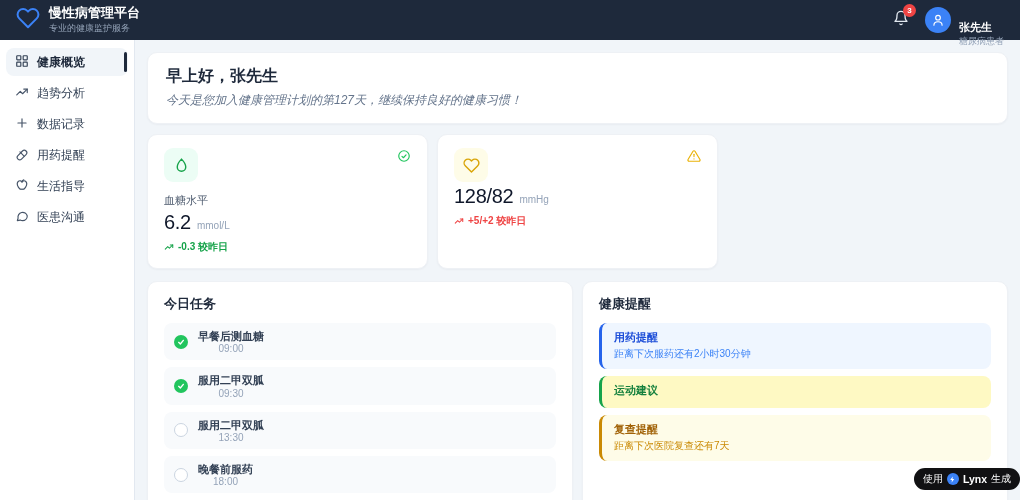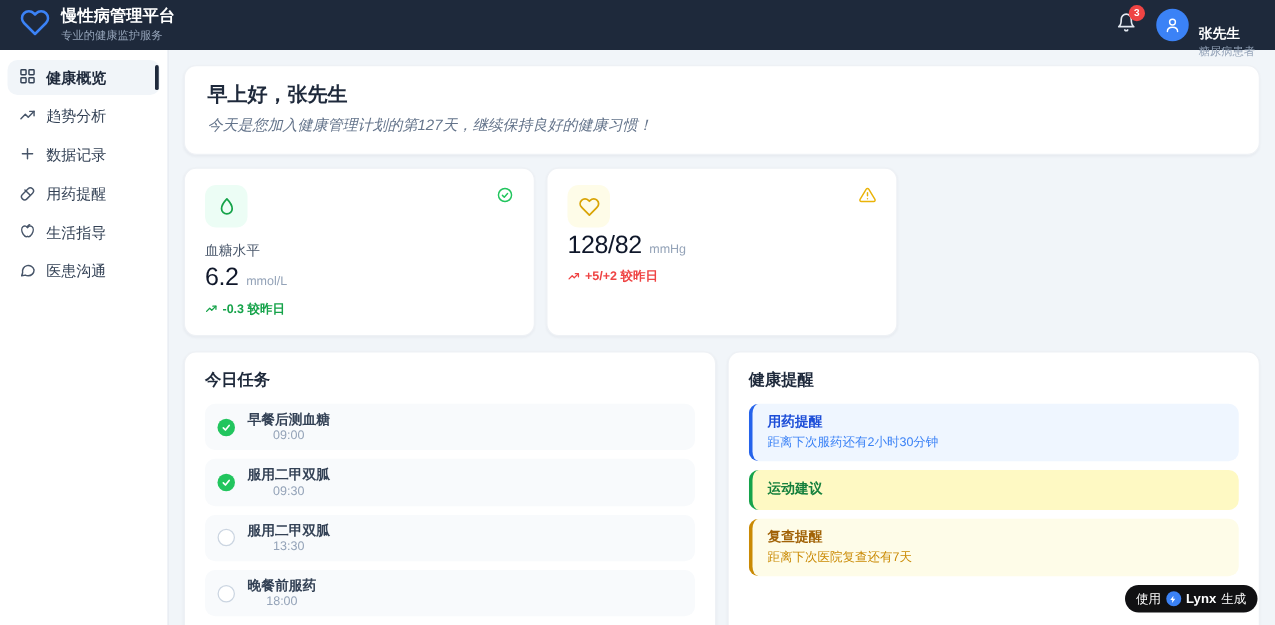--- a/index.html
+++ b/index.html
@@ -78,21 +78,21 @@
   .rem-title { font-size:11px; font-weight:bold; margin-bottom:2px; }
   .rem-text { font-size:10px; }
   .rem.info { background:#eff6ff; border-color:#2563eb; }
   .rem.info .rem-title { color:#1d4ed8; } .rem.info .rem-text { color:#3b82f6; }
   .rem.success { background:#fef9c3; border-color:#16a34a; }
   .rem.success .rem-title { color:#15803d; } .rem.success .rem-text { color:#16a34a; }
   .rem.warn { background:#fefce8; border-color:#ca8a04; }
   .rem.warn .rem-title { color:#a16207; } .rem.warn .rem-text { color:#ca8a04; }
 
   
-  .lynx { position:absolute; right:14px; bottom:10px; background:#111113; color:#fff;
+  .lynx { position:absolute; right:0; bottom:10px; background:#111113; color:#fff;
     border-radius:999px; padding:4px 9px; display:flex; align-items:center; gap:4px;
     font-size:10px; cursor:pointer; }
   .lynx-logo { width:12px; height:12px; border-radius:50%; background:#3b82f6;
     display:flex; align-items:center; justify-content:center; }
   .lynx-brand { font-weight:bold; font-size:10.5px; }
 </style>
 </head>
 <body>
 
 <div class="header">

